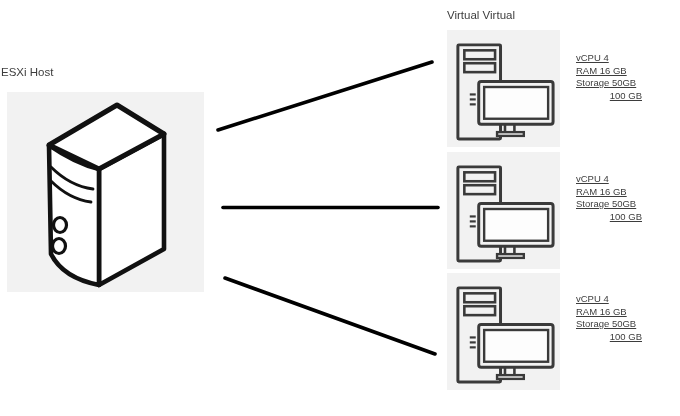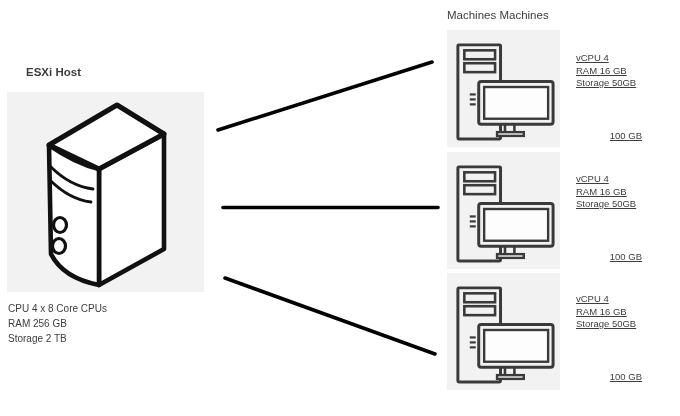--- a/index.html
+++ b/index.html
@@ -20,21 +20,21 @@
   .section-title {
     font-size: 11.5px;
     color: #3d3d3d;
     white-space: nowrap;
   }
   .panel {
     background: #f2f2f2;
   }
   .panel svg { display: block; width: 100%; height: 100%; }
 
-  .host-label { left: 26px; top: 66px; font-weight: bold; }
+  .host-label { left: 1px; top: 66px; }
   .vm-title  { left: 447px; top: 9px; }
 
   .host-panel { left: 7px; top: 92px; width: 197px; height: 200px; }
 
   .host-specs {
     left: 8px; top: 301px;
     font-size: 10px;
     line-height: 15px;
     white-space: nowrap;
   }
@@ -48,21 +48,21 @@
     left: 576px;
     width: 66px;
     font-size: 9.5px;
     line-height: 12.5px;
     white-space: nowrap;
     text-decoration: underline;
   }
   .vm-specs.vm-1 { top: 52px; }
   .vm-specs.vm-2 { top: 173px; }
   .vm-specs.vm-3 { top: 293px; }
-  .vm-specs .spec-line.indent { text-align: right; margin-top: 40px; }
+  .vm-specs .spec-line.indent { text-align: right; }
 
   .connector-layer {
     left: 0; top: 0; width: 680px; height: 416px;
     pointer-events: none;
   }
 </style>
 </head>
 <body>
 
 <div class="stage">
@@ -85,27 +85,22 @@
       <path d="M110,13 L157,42 L92,77 L42,53 Z" fill="#ffffff" stroke="#111111" stroke-width="5" stroke-linejoin="round"></path>
 
       <path d="M44,75 Q63,94 86,97" fill="none" stroke="#111111" stroke-width="2.8" stroke-linecap="round"></path>
       <path d="M44,89 Q62,107 84,110" fill="none" stroke="#111111" stroke-width="2.8" stroke-linecap="round"></path>
 
       <ellipse cx="53" cy="133" rx="6.5" ry="7.5" fill="#ffffff" stroke="#111111" stroke-width="3.2"></ellipse>
       <ellipse cx="52" cy="154" rx="6.5" ry="7.5" fill="#ffffff" stroke="#111111" stroke-width="3.2"></ellipse>
     </svg>
   </div>
 
-  <div class="abs host-specs">
-    <div class="spec-line">CPU 4 x 8 Core CPUs</div>
-    <div class="spec-line">RAM 256 GB</div>
-    <div class="spec-line">Storage 2 TB</div>
-  </div>
 
-  <div class="abs section-title vm-title">Machines Machines</div>
+  <div class="abs section-title vm-title">Virtual Virtual</div>
 
   <div class="abs panel vm-panel vm-1">
     <svg viewBox="0 0 113 118" xmlns="http://www.w3.org/2000/svg">
       <rect x="10.5" y="15" width="43" height="95" rx="1" fill="none" stroke="#3a3a3a" stroke-width="3"></rect>
       <rect x="17" y="20.5" width="31" height="9" fill="none" stroke="#3a3a3a" stroke-width="2.6"></rect>
       <rect x="17" y="33.5" width="31" height="9" fill="none" stroke="#3a3a3a" stroke-width="2.6"></rect>
       <line x1="22.5" y1="65" x2="28.5" y2="65" stroke="#3a3a3a" stroke-width="2.2"></line>
       <line x1="22.5" y1="70" x2="28.5" y2="70" stroke="#3a3a3a" stroke-width="2.2"></line>
       <line x1="22.5" y1="75" x2="28.5" y2="75" stroke="#3a3a3a" stroke-width="2.2"></line>
       <rect x="58" y="90" width="9.5" height="13.5" fill="#f2f2f2" stroke="#3a3a3a" stroke-width="2.6"></rect>

